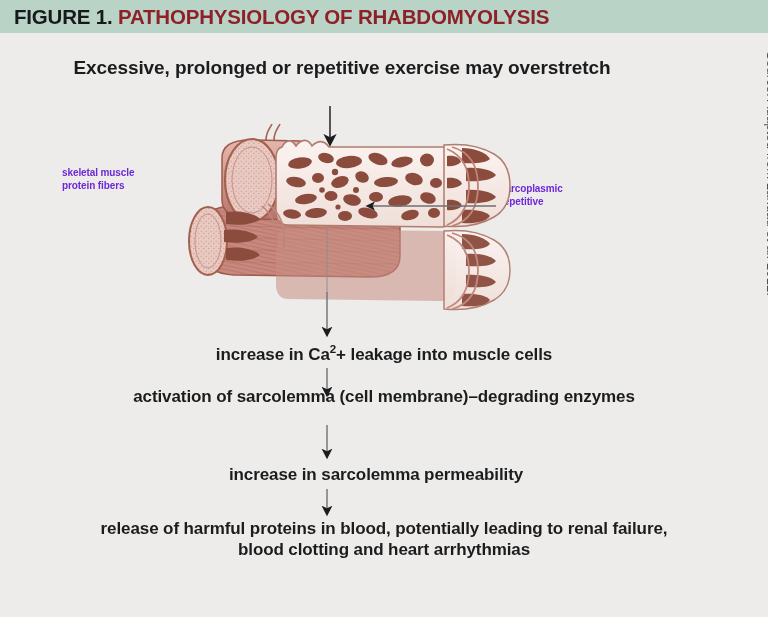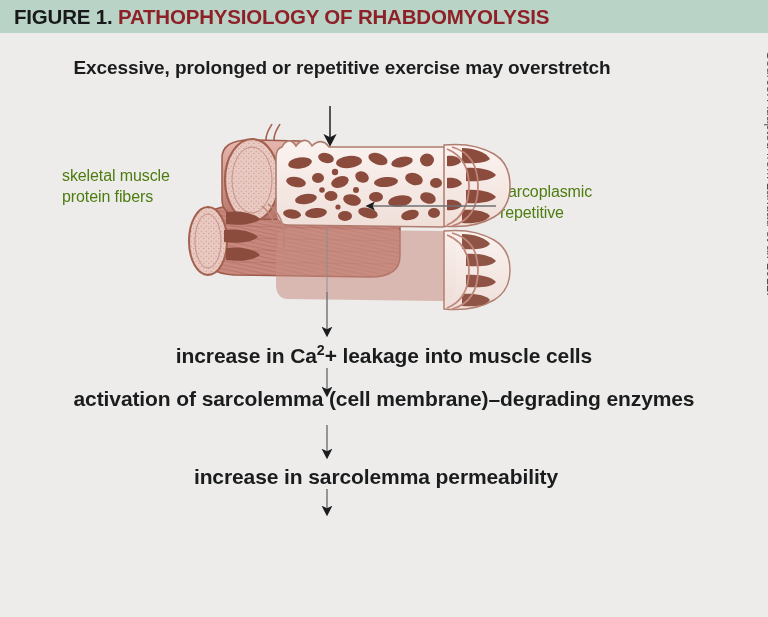--- a/index.html
+++ b/index.html
@@ -48,32 +48,33 @@
     letter-spacing: -0.1px;
   }
 
   #intro-text {
     left: 64px;
     top: 56px;
     width: 556px;
     font-size: 19px;
   }
 
-  .step-text { font-size: 21px; }
+  .step-text { font-size: 17px; }
   #step-1 { left: 84px; top: 342px; width: 600px; }
   #step-2 { left: 54px; top: 386px; width: 660px; }
   #step-3 { left: 76px; top: 464px; width: 600px; }
   #step-4 { left: 44px; top: 518px; width: 680px; }
 
   .label-text {
     position: absolute;
-    color: #4d7c0f;
-    font-size: 16px;
+    color: #6d28d9;
+    font-size: 10px;
     line-height: 1.3;
     letter-spacing: -0.1px;
+    font-weight: bold;
   }
   #label-muscle { left: 62px; top: 166px; width: 160px; text-align: left; }
   #label-sr { left: 500px; top: 182px; width: 160px; text-align: left; }
 
   
   #source-note {
     position: absolute;
     right: 4px;
     top: 296px;
     transform-origin: right top;
@@ -119,21 +120,22 @@
   <span>repetitive</span>
 </div>
 
 <div class="flow-text step-text" id="step-1"><span>increase in Ca</span><sup>2</sup><span>+ leakage into muscle cells</span></div>
 
 <div class="flow-text step-text" id="step-2">activation of sarcolemma (cell membrane)–degrading enzymes</div>
 
 <div class="flow-text step-text" id="step-3">increase in sarcolemma permeability</div>
 
 <div class="flow-text step-text" id="step-4">
-  <br>
+  <span>release of harmful proteins in blood, potentially leading to renal failure,</span><br>
+  <span>blood clotting and heart arrhythmias</span>
 </div>
 
 <div id="source-note">Source: Adapted from Landau et al. 2012.</div>
 
 <svg id="artwork" viewBox="0 0 768 617">
   <defs>
 
     <pattern id="speckle" width="5" height="5" patternUnits="userSpaceOnUse">
       <rect width="5" height="5" fill="#e9cbc4"></rect>
       <circle cx="1.2" cy="1.4" r="0.85" fill="#d9ada3"></circle>

